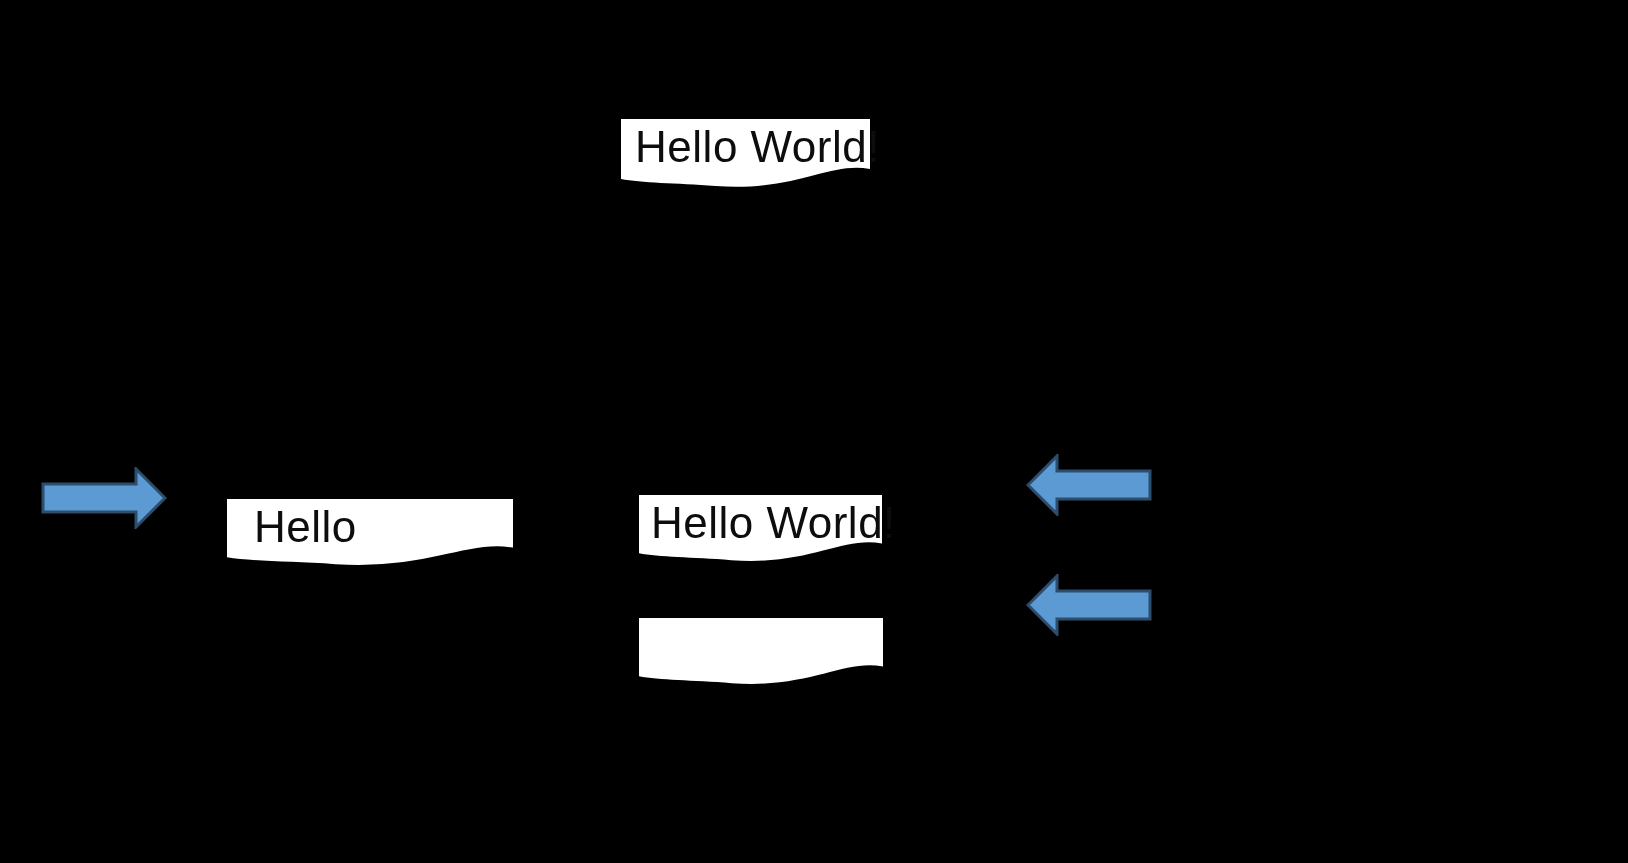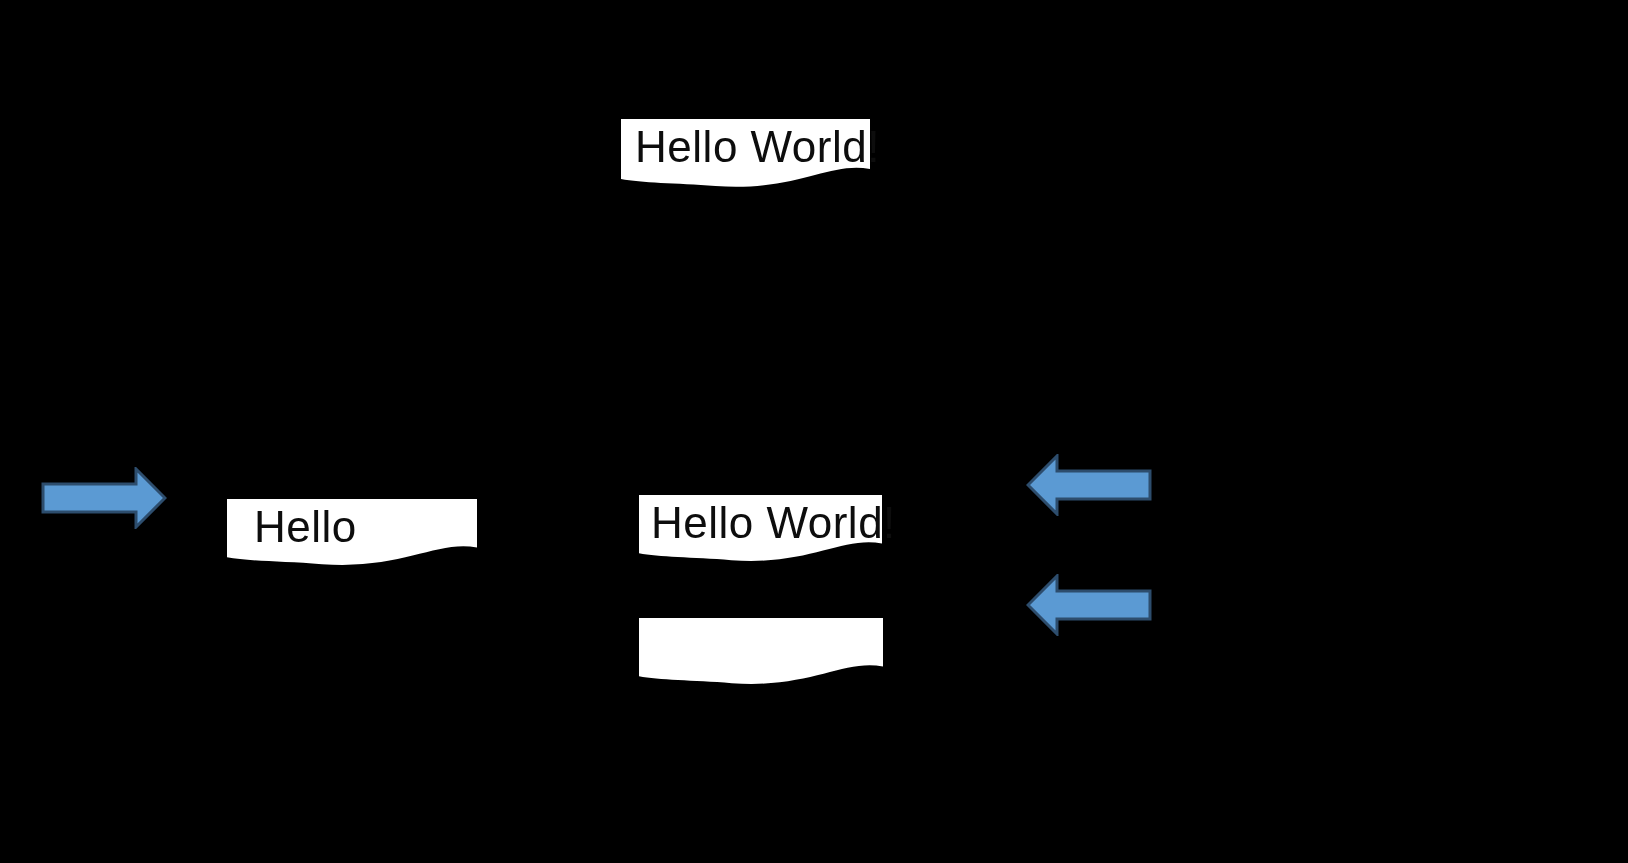--- a/index.html
+++ b/index.html
@@ -32,21 +32,21 @@
     line-height: 46px;
     letter-spacing: 0.5px;
     color: #0d0d0d;
     white-space: nowrap;
     box-sizing: border-box;
   }
   .txt-center { text-align: center; }
   .txt-left   { text-align: left; padding-left: 15px; }
 
   .box-top    { left: 621px;  top: 119px; width: 249px; height: 72px; }
-  .box-left   { left: 227px;  top: 499px; width: 250px; height: 70px; }
+  .box-left   { left: 227px;  top: 499px; width: 286px; height: 70px; }
   .box-center { left: 639px;  top: 495px; width: 243px; height: 70px; }
   .box-bottom { left: 639px;  top: 618px; width: 244px; height: 70px; }
 
   .arrow {
     position: absolute;
     width: 126px;
     height: 62px;
   }
   .arrow svg {
     width: 100%; height: 100%;

